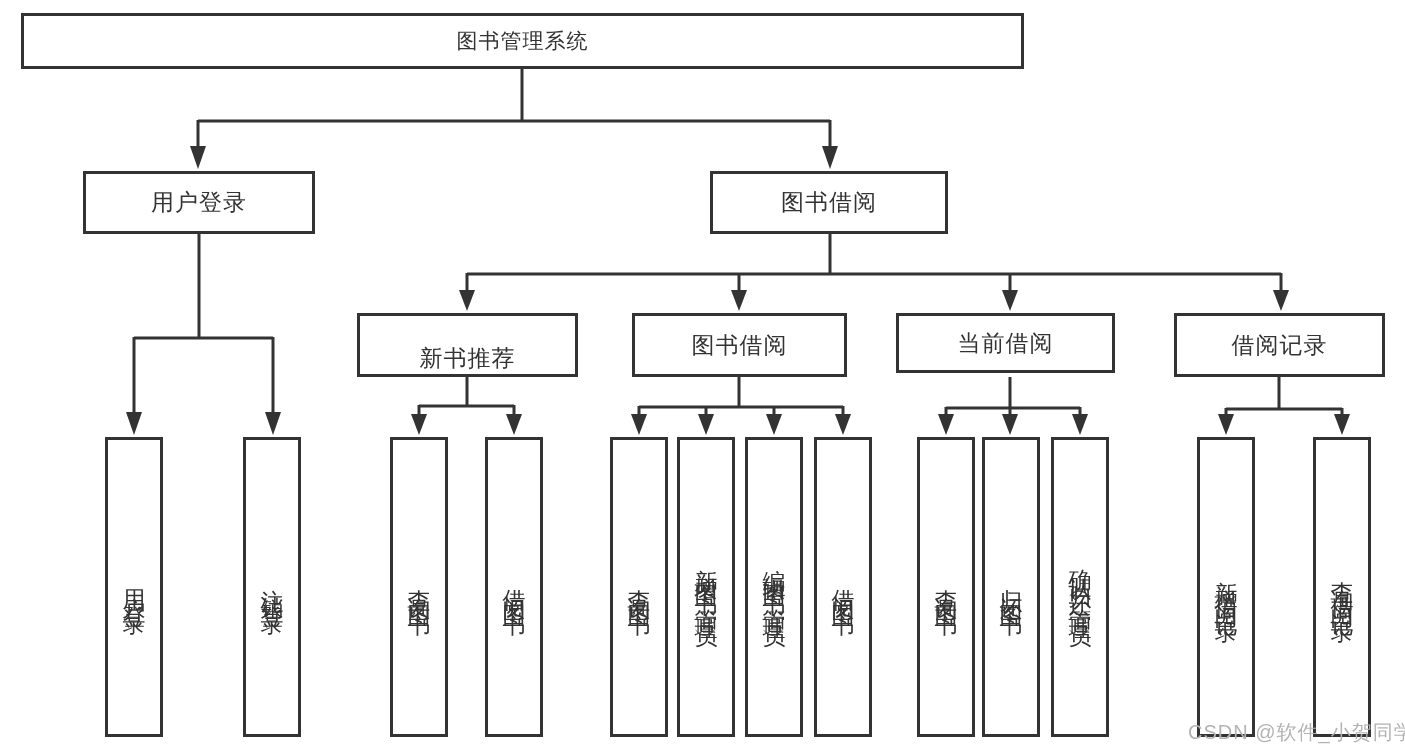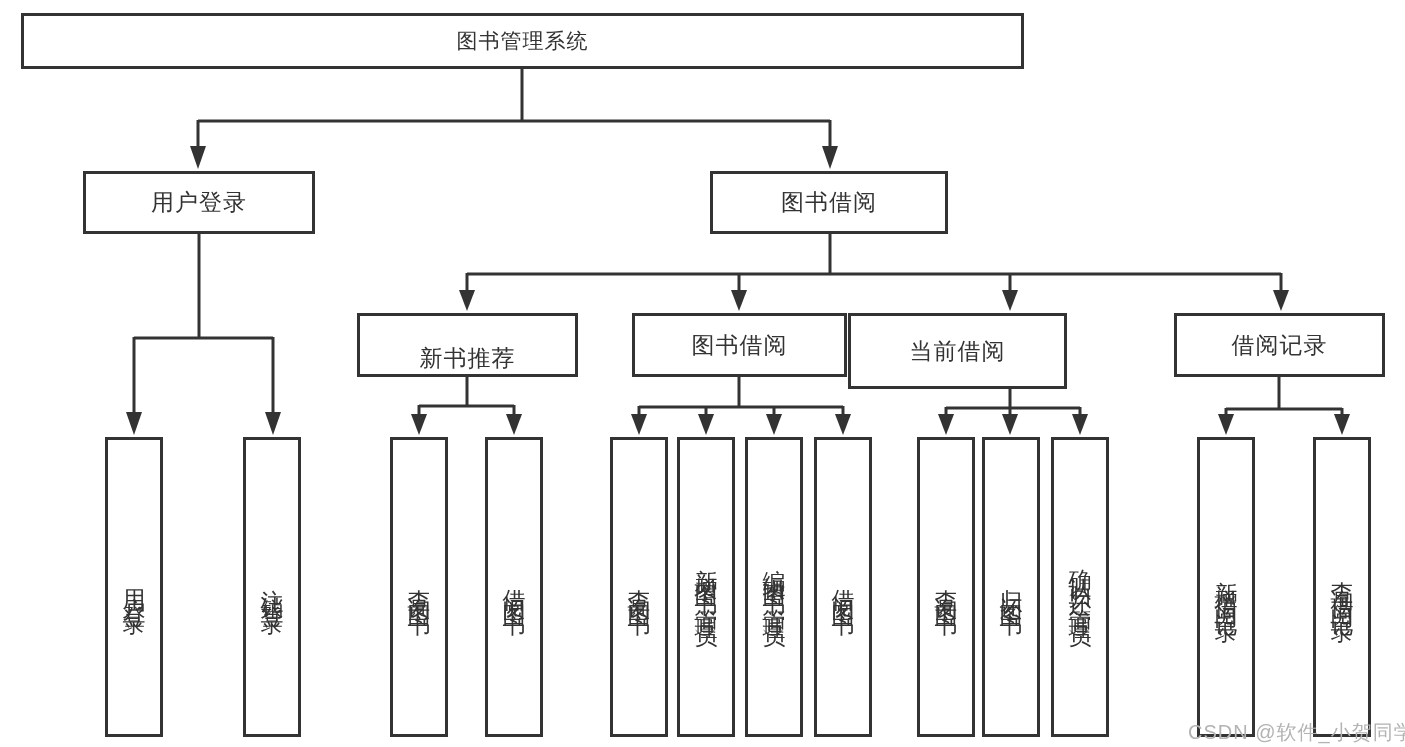--- a/index.html
+++ b/index.html
@@ -116,21 +116,21 @@
   <div class="hbox" style="left:710px;top:171px;width:238px;height:63px;">
     <span>图书借阅</span>
   </div>
 
   <div class="hbox" style="left:357px;top:313px;width:221px;height:64px;align-items:flex-end;">
     <span>新书推荐</span>
   </div>
   <div class="hbox" style="left:632px;top:313px;width:215px;height:64px;">
     <span>图书借阅</span>
   </div>
-  <div class="hbox" style="left:848px;top:313px;width:219px;height:76px;justify-content:center;">
+  <div class="hbox" style="left:896px;top:313px;width:219px;height:60px;justify-content:center;">
     <span>当前借阅</span>
   </div>
   <div class="hbox" style="left:1174px;top:313px;width:211px;height:64px;">
     <span>借阅记录</span>
   </div>
 
   <div class="vbox" style="left:105px;">
     <span>用户登录</span>
   </div>
   <div class="vbox" style="left:243px;">

